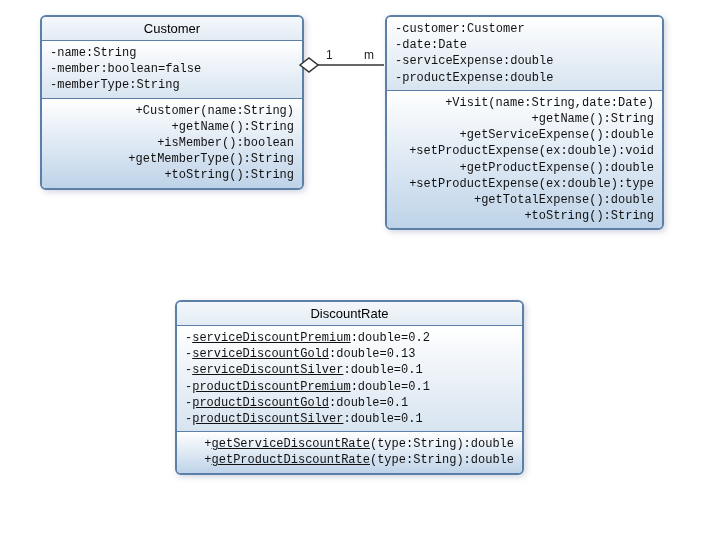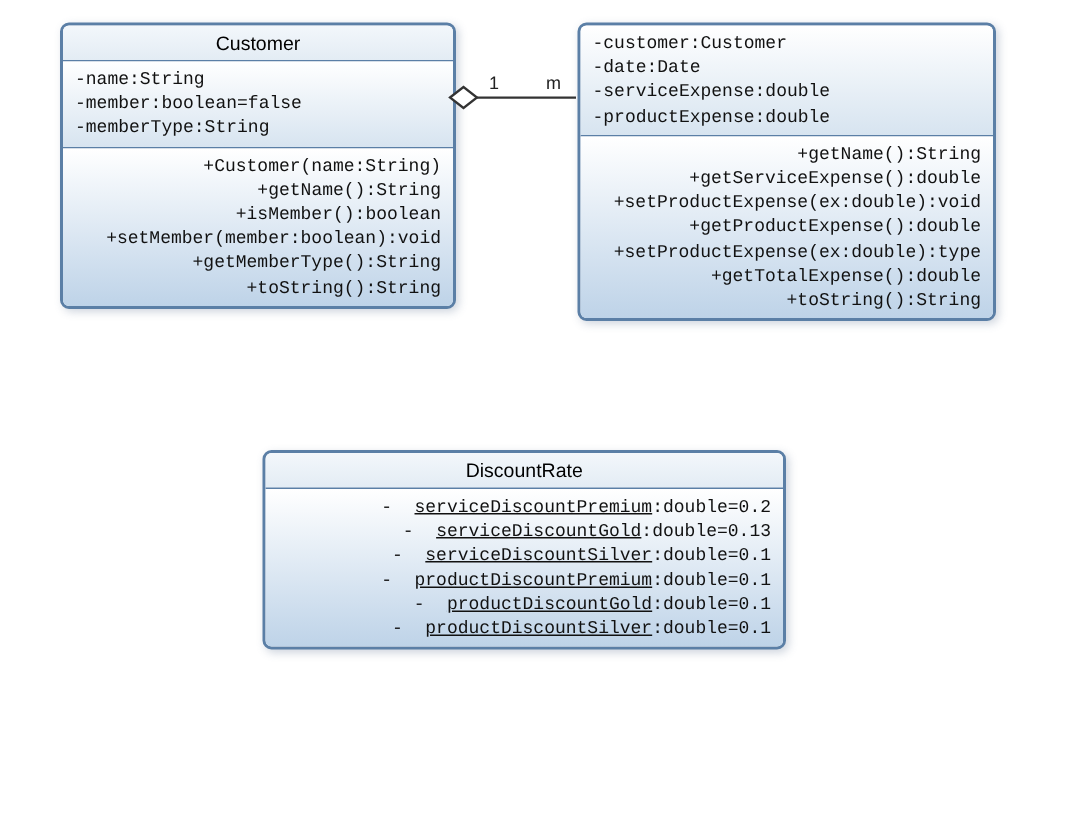--- a/index.html
+++ b/index.html
@@ -38,21 +38,21 @@
   .section:last-child {
     border-bottom: none;
     background: linear-gradient(#ffffff, #bed3e8);
     text-align: right;
   }
   .line {
     white-space: nowrap;
     line-height: 1.35;
     color: #111;
   }
-  .u { text-decoration: underline; margin-left: 15px; }
+  .u { text-decoration: underline; }
   .connector {
     position: absolute;
     pointer-events: none;
   }
   .mult {
     position: absolute;
     font-family: Arial, sans-serif;
     font-size: 12px;
     color: #222;
   }
@@ -67,54 +67,58 @@
   <div class="class-title">Customer</div>
   <div class="section">
     <div class="line">-name:String</div>
     <div class="line">-member:boolean=false</div>
     <div class="line">-memberType:String</div>
   </div>
   <div class="section">
     <div class="line">+Customer(name:String)</div>
     <div class="line">+getName():String</div>
     <div class="line">+isMember():boolean</div>
-    <div class="line">+setMember(member:boolean):void</div>
     <div class="line">+getMemberType():String</div>
     <div class="line">+toString():String</div>
   </div>
 </div>
 
 <div class="class-box" style="left:385px; top:15px; width:275px;">
   <div class="section">
     <div class="line">-customer:Customer</div>
     <div class="line">-date:Date</div>
     <div class="line">-serviceExpense:double</div>
     <div class="line">-productExpense:double</div>
   </div>
   <div class="section">
+    <div class="line">+Visit(name:String,date:Date)</div>
     <div class="line">+getName():String</div>
     <div class="line">+getServiceExpense():double</div>
     <div class="line">+setProductExpense(ex:double):void</div>
     <div class="line">+getProductExpense():double</div>
     <div class="line">+setProductExpense(ex:double):type</div>
     <div class="line">+getTotalExpense():double</div>
     <div class="line">+toString():String</div>
   </div>
 </div>
 
 <div class="class-box" style="left:175px; top:300px; width:345px;">
   <div class="class-title">DiscountRate</div>
   <div class="section">
     <div class="line">-<span class="u">serviceDiscountPremium</span><span>:double=0.2</span></div>
     <div class="line">-<span class="u">serviceDiscountGold</span><span>:double=0.13</span></div>
     <div class="line">-<span class="u">serviceDiscountSilver</span><span>:double=0.1</span></div>
     <div class="line">-<span class="u">productDiscountPremium</span><span>:double=0.1</span></div>
     <div class="line">-<span class="u">productDiscountGold</span><span>:double=0.1</span></div>
     <div class="line">-<span class="u">productDiscountSilver</span><span>:double=0.1</span></div>
   </div>
+  <div class="section">
+    <div class="line">+<span class="u">getServiceDiscountRate</span><span>(type:String):double</span></div>
+    <div class="line">+<span class="u">getProductDiscountRate</span><span>(type:String):double</span></div>
+  </div>
 </div>
 
 <svg class="connector" style="left:300px; top:50px; width:86px; height:30px;">
   <line x1="18" y1="15" x2="84" y2="15" stroke="#333" stroke-width="1.5"></line>
 </svg>
 <svg class="diamond" style="left:298px; top:56px;" width="22" height="18">
   <polygon points="2,9 11,2 20,9 11,16" fill="#ffffff" stroke="#333" stroke-width="1.5"></polygon>
 </svg>
 <div class="mult" style="left:326px; top:48px;">1</div>
 <div class="mult" style="left:364px; top:48px;">m</div>

